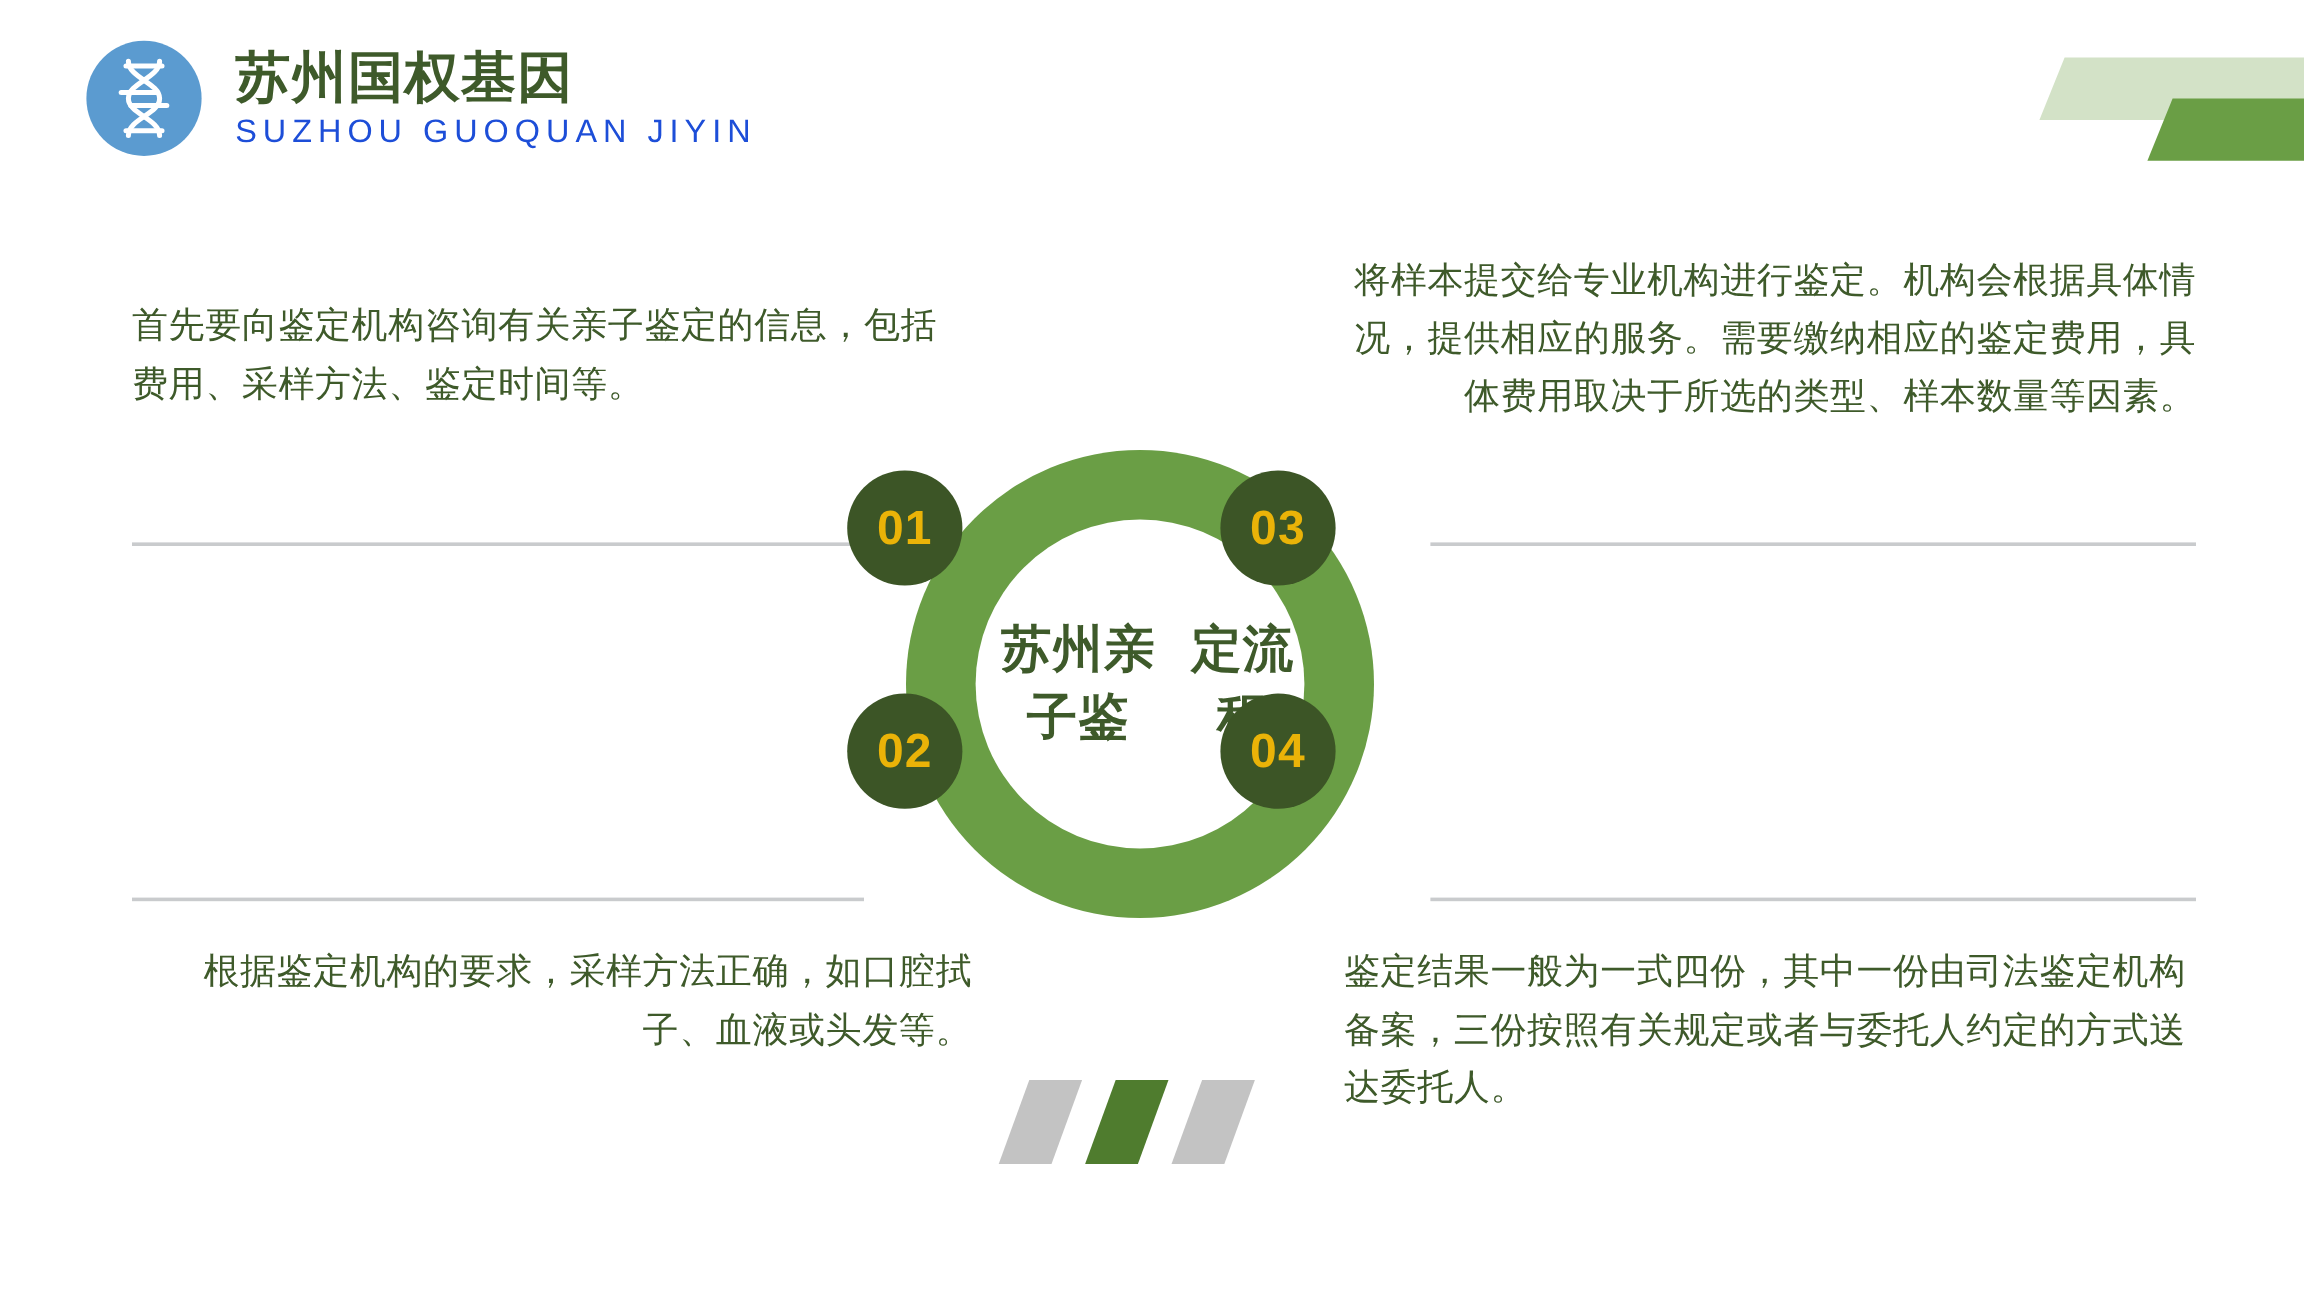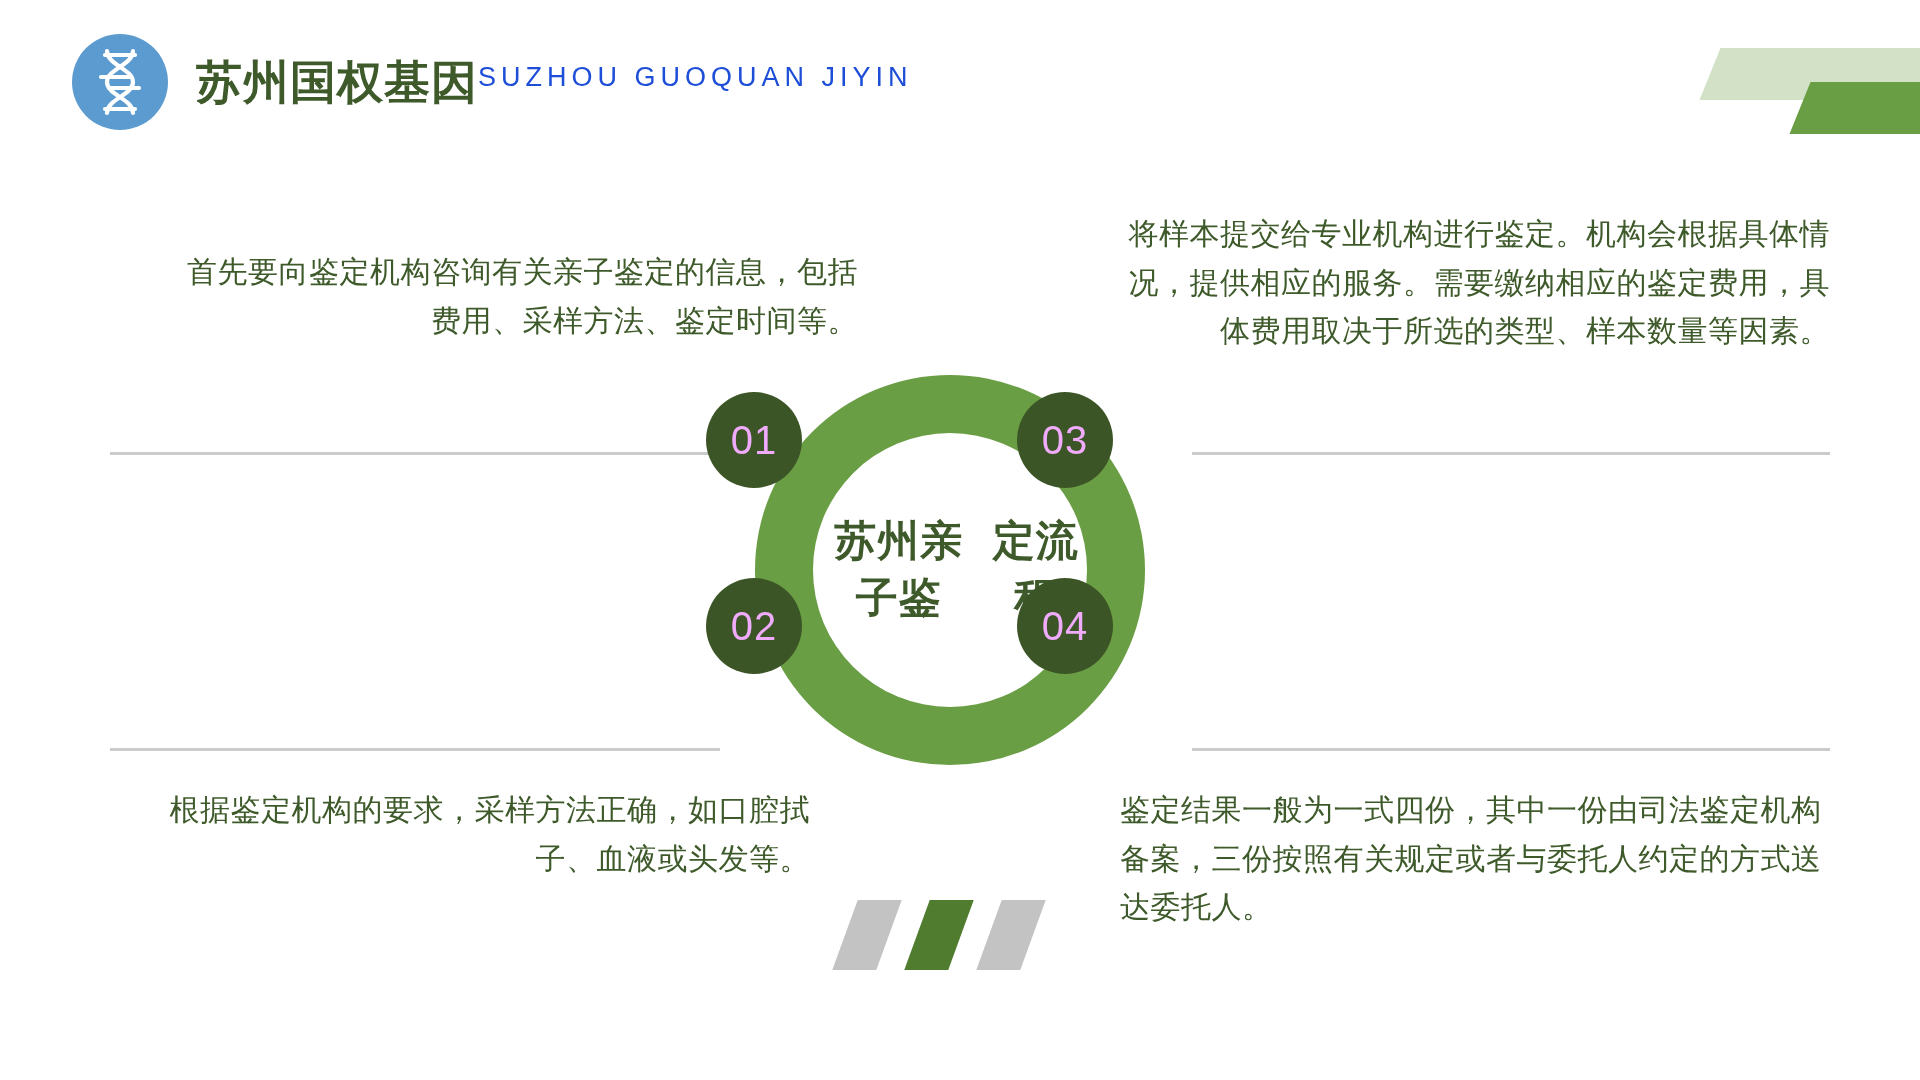--- a/index.html
+++ b/index.html
@@ -76,21 +76,21 @@
     border-radius: 50%;
     background: #5b9bd0;
     display: flex;
     align-items: center;
     justify-content: center;
     flex: 0 0 auto;
   }
   .brand-text {
     margin-left: 28px;
     display: flex;
-    flex-direction: row;
+    flex-direction: column;
     justify-content: center;
   }
   .brand-name {
     font-size: 46px;
     font-weight: 700;
     color: #3e5a2a;
     line-height: 1.1;
     letter-spacing: 1px;
   }
   .brand-sub {
@@ -103,21 +103,21 @@
   }
 
   
   .para {
     position: absolute;
     font-size: 30px;
     line-height: 1.62;
     color: #3e5a2a;
     letter-spacing: 0.5px;
   }
-  .para-tl { left: 110px;  top: 248px;  width: 700px; text-align: right; margin-left: 48px;  }
+  .para-tl { left: 110px;  top: 248px;  width: 700px; text-align: left;  }
   .para-bl { left: 110px;  top: 786px;  width: 700px; text-align: right;  }
   .para-tr { left: 1120px; top: 210px;  width: 710px; text-align: right; }
   .para-br { left: 1120px; top: 786px;  width: 710px; }
 
   
   .divider {
     position: absolute;
     height: 3px;
     background: #c9cbcd;
   }
@@ -168,26 +168,26 @@
     color: #3e5a2a;
     line-height: 1.35;
     letter-spacing: 1px;
   }
   .badge {
     position: absolute;
     width: 96px;
     height: 96px;
     border-radius: 50%;
     background: #3c5526;
-    color: #f0abfc;
+    color: #eab308;
     display: flex;
     align-items: center;
     justify-content: center;
     font-size: 40px;
-    font-weight: 400;
+    font-weight: 700;
     letter-spacing: 1px;
   }
   .badge-01 { left: 6px;   top: 17px;  }
   .badge-02 { left: 6px;   top: 203px; }
   .badge-03 { left: 317px; top: 17px; text-align: right;  }
   .badge-04 { left: 317px; top: 203px; }
 </style>
 </head>
 <body>
 

